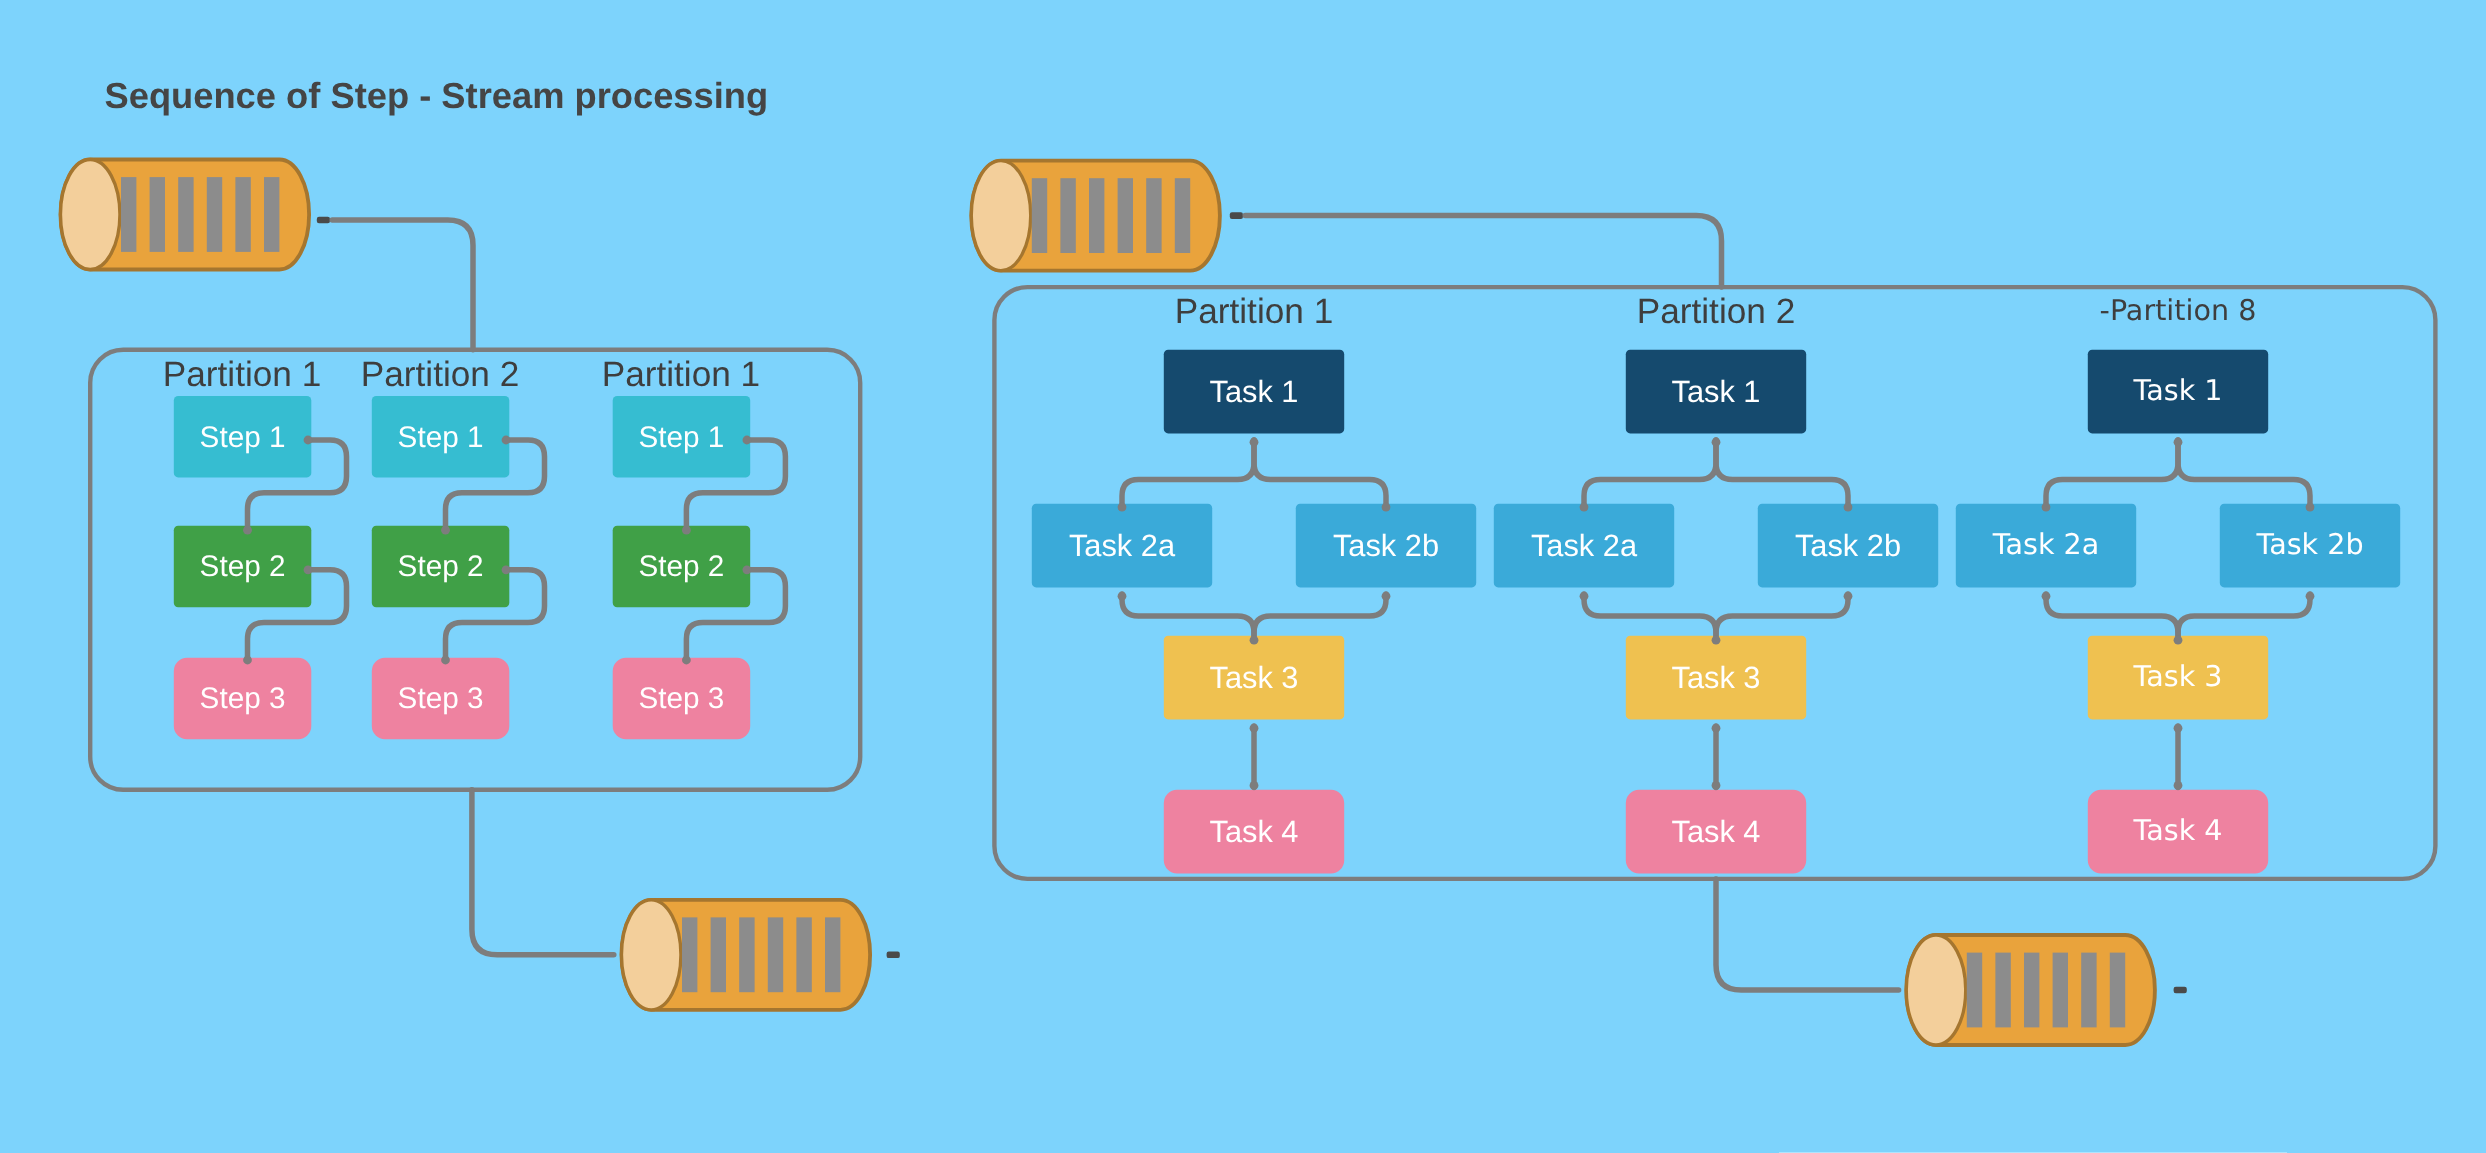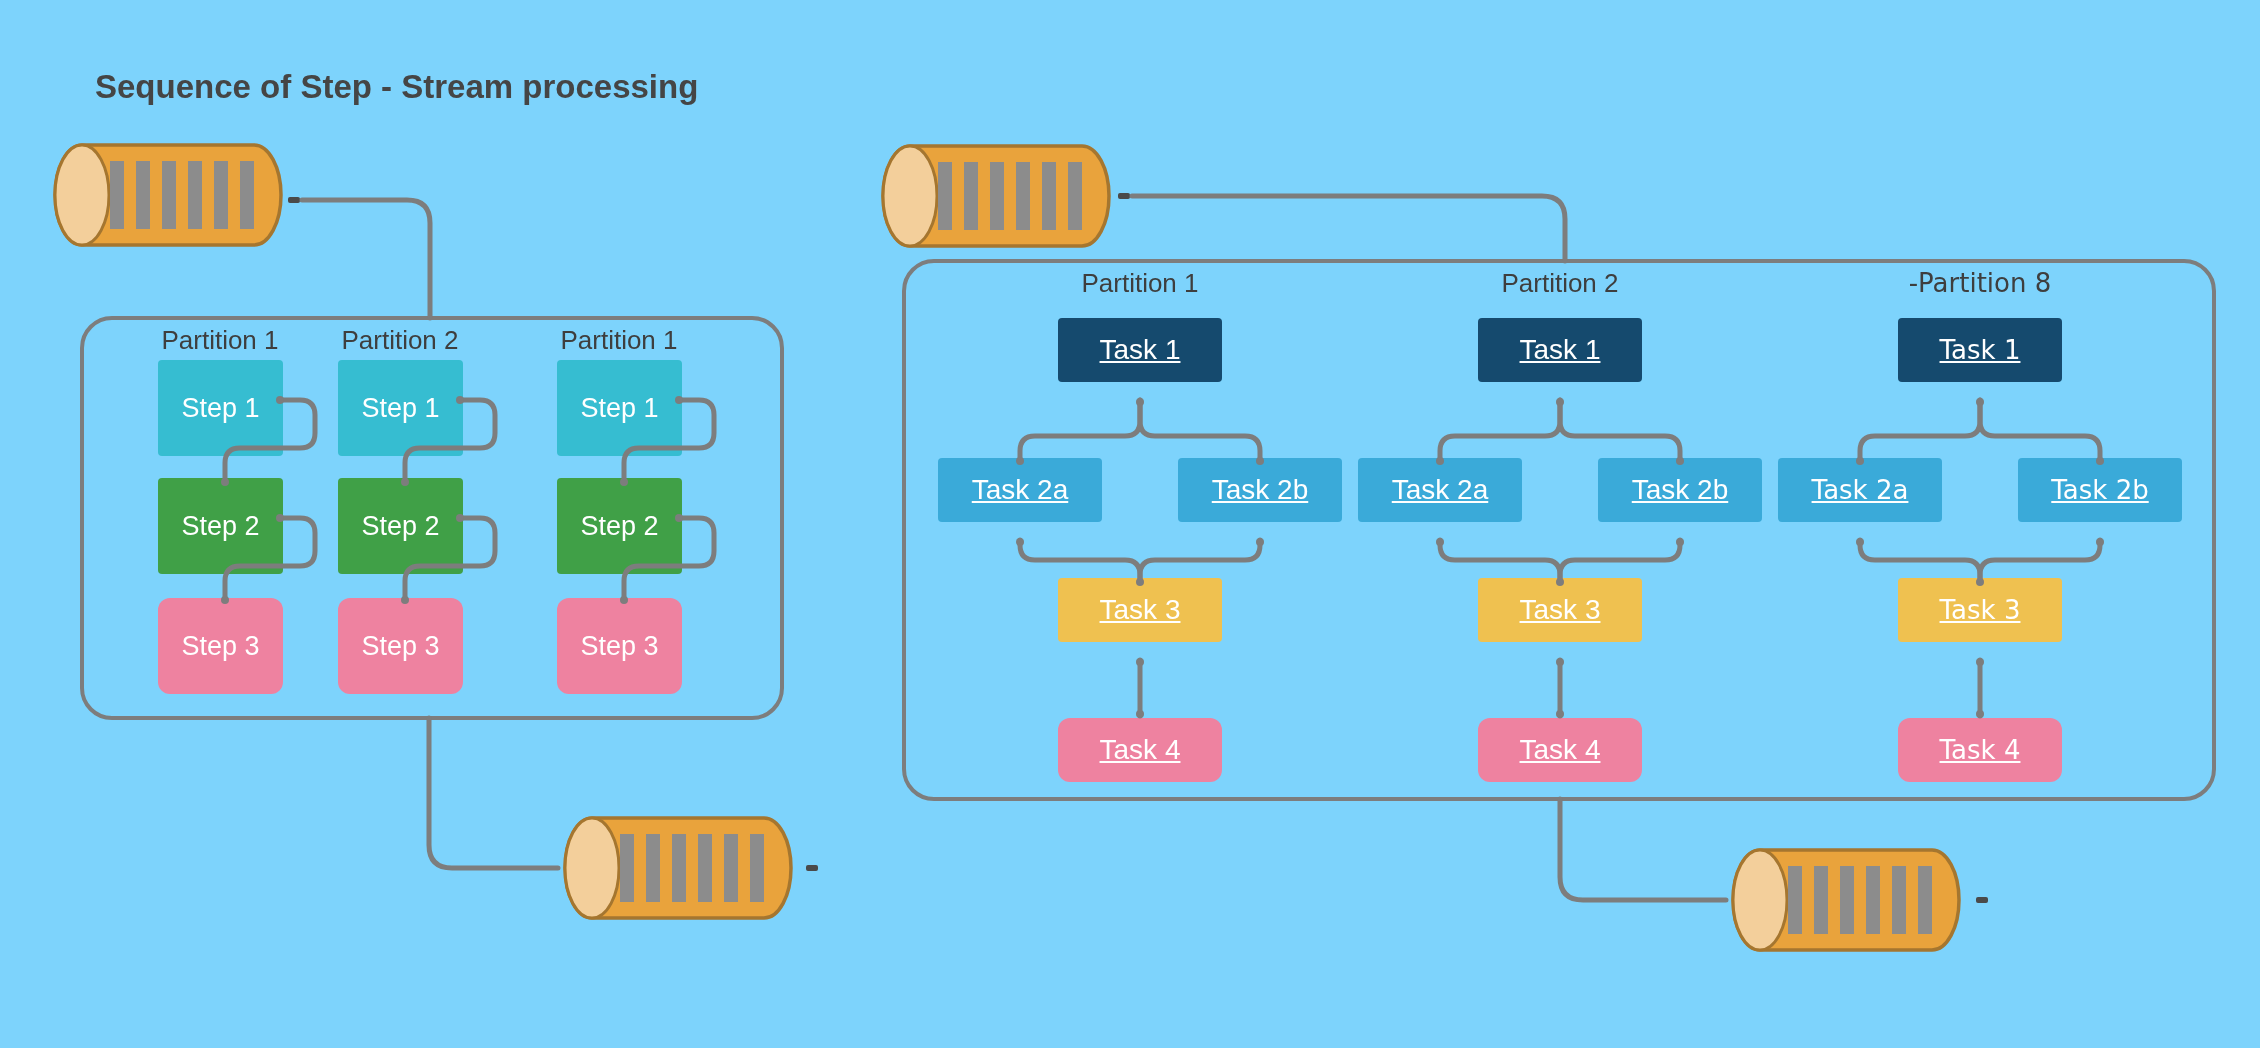--- a/index.html
+++ b/index.html
@@ -1,24 +1,24 @@
 <!DOCTYPE html>
 <html><head>
 <meta charset="utf-8">
 <style>
   html,body{margin:0;padding:0;background:#ffffff;}
   #canvas{position:relative;width:2260px;height:1048px;background:#7dd3fc;overflow:hidden;
           font-family:"Liberation Sans",sans-serif;}
   .title{position:absolute;font-size:33px;font-weight:700;color:#454545;white-space:nowrap;}
-  .plabel{position:absolute;width:220px;height:32px;font-size:26px;color:#3e3e3e;
+  .plabel{position:absolute;width:220px;height:32px;font-size:32px;color:#3e3e3e;
           text-align:center;line-height:32px;white-space:nowrap;}
   .node{position:absolute;display:flex;align-items:center;justify-content:center;
         color:#ffffff;font-size:27px;border-radius:4px;white-space:nowrap;}
-  .step{width:125px;height:96px;}
-  .task{width:164px;height:64px;font-size:28px;text-decoration:underline;}
+  .step{width:125px;height:74px;}
+  .task{width:164px;height:76px;font-size:28px;}
   .c-step1{background:#36bdd1;}
   .c-step2{background:#40a047;}
   .c-pink{background:#ee82a0;border-radius:12px;}
   .c-task1{background:#154a6e;}
   .c-task2{background:#3aaad9;}
   .c-task3{background:#efc150;}
   .wide-font{font-family:"DejaVu Sans",sans-serif;font-size:26px;}
   .queue{position:absolute;}
   #overlay{position:absolute;left:0;top:0;pointer-events:none;}
   .conn{fill:none;stroke:#7d7d7d;stroke-width:5;stroke-linecap:round;}

